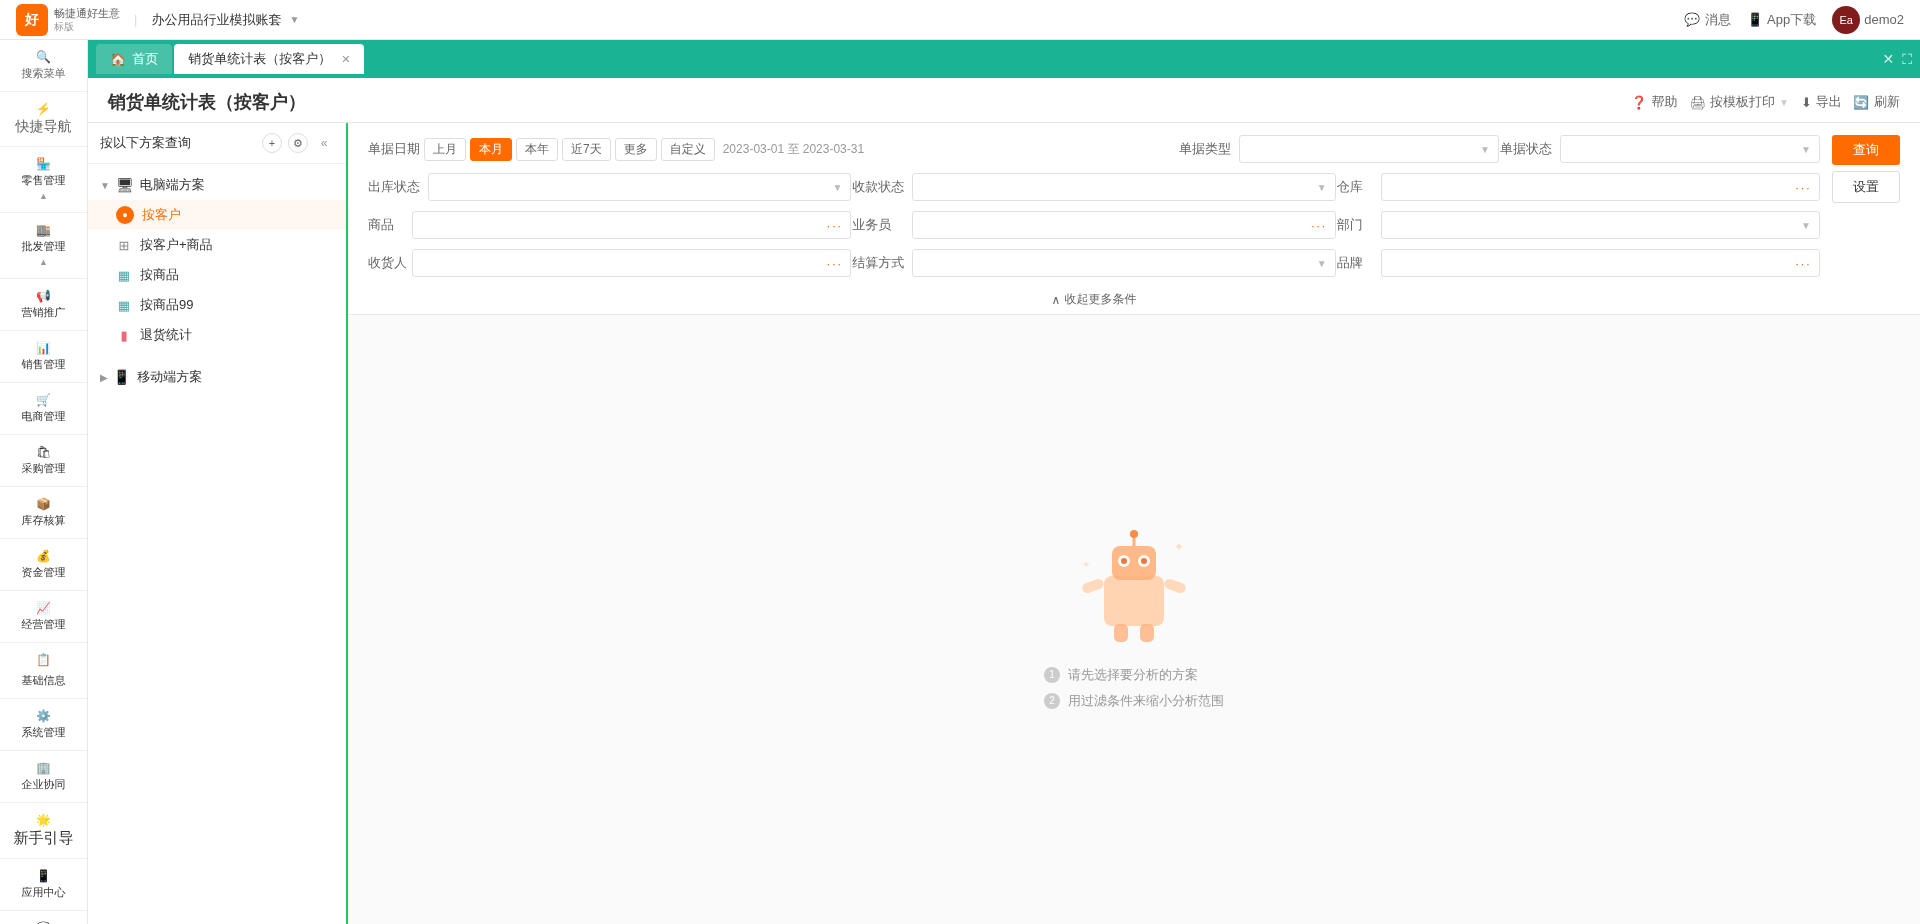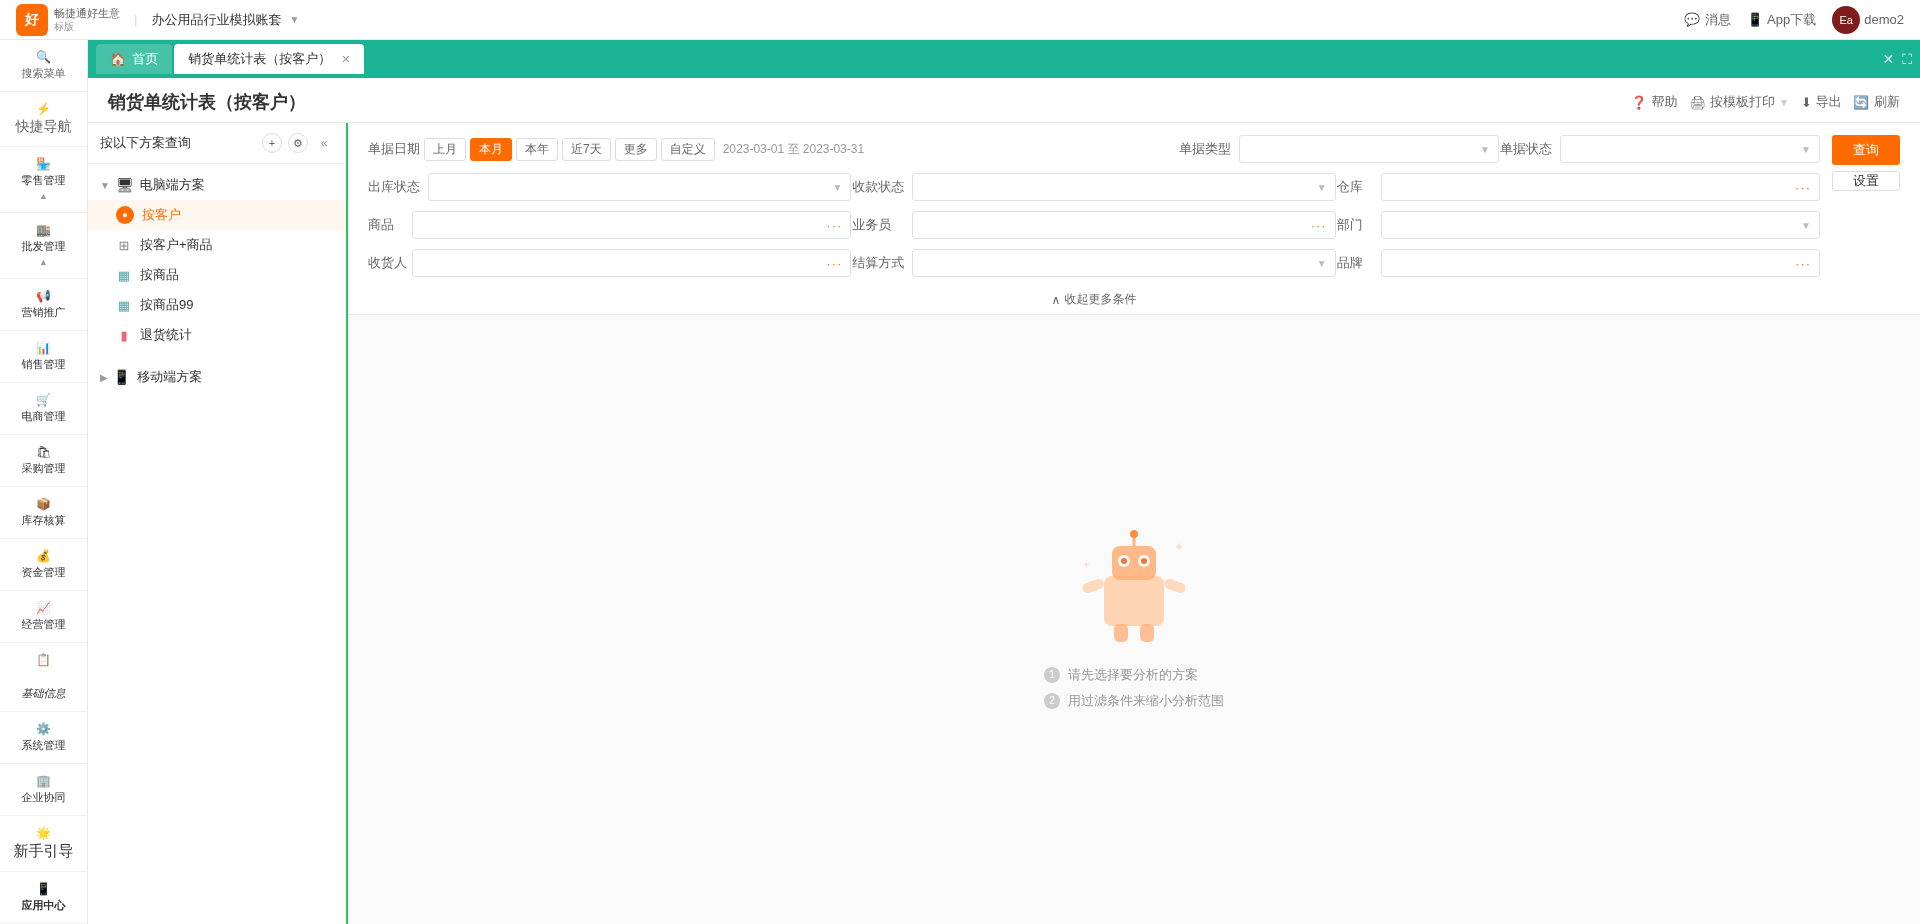--- a/index.html
+++ b/index.html
@@ -63,21 +63,21 @@
     .plan-item .item-icon.bar-icon { background: none; color: #e67; font-size: 14px; }
 
     
     .right-panel { flex: 1; display: flex; flex-direction: column; overflow: hidden; }
     .filter-date-btns { display: flex; align-items: center; gap: 4px; }
     .date-btn { padding: 2px 8px; border: 1px solid #ddd; border-radius: 3px; font-size: 12px; cursor: pointer; color: #666; background: #fff; }
     .date-btn.active { background: #ff6b00; color: #fff; border-color: #ff6b00; }
     .date-range { font-size: 12px; color: #999; margin-left: 4px; }
     .collapse-filters { text-align: center; padding: 6px; cursor: pointer; color: #666; font-size: 12px; display: flex; align-items: center; justify-content: center; gap: 4px; }
     .btn-primary { background: #ff6b00; color: #fff; border: none; border-radius: 3px; padding: 6px 20px; font-size: 13px; cursor: pointer; }
-    .btn-default { background: #fff; color: #333; border: 1px solid #ddd; border-radius: 3px; padding: 0 20px; font-size: 13px; cursor: pointer; font-family: Liberation Serif, serif; }
+    .btn-default { background: #fff; color: #333; border: 1px solid #ddd; border-radius: 3px; padding: 6px 20px; font-size: 13px; cursor: pointer; font-family: Liberation Serif, serif; }
 
     
     .empty-area { flex: 1; display: flex; flex-direction: column; align-items: center; justify-content: center; background: #fafafa; }
     .empty-hints { color: #999; font-size: 13px; line-height: 2; }
     .empty-hint-item { display: flex; align-items: center; gap: 8px; }
     .hint-num { width: 16px; height: 16px; border-radius: 50%; background: #ccc; color: #fff; font-size: 10px; display: flex; align-items: center; justify-content: center; flex-shrink: 0; }
 
     
     .filter-action-area { background: #fff; padding: 12px 20px 0; border-bottom: 1px solid #e8e8e8; flex-shrink: 0; }
     .filter-action-top { display: flex; align-items: flex-start; gap: 0; }
@@ -170,37 +170,37 @@
     <div class="sidebar-item">
       <span>💰</span>
       <div style="font-size:11px;margin-top:2px;">资金管理</div>
     </div>
     <div class="sidebar-item">
       <span>📈</span>
       <div style="font-size:11px;margin-top:2px;">经营管理</div>
     </div>
     <div class="sidebar-item">
       <span>📋</span>
-      <div style="font-size:11px;margin-top:19px;font-style:italic;">基础信息</div>
+      <div style="font-size:11px;margin-top:6px;">基础信息</div>
     </div>
     <div class="sidebar-item">
       <span>⚙️</span>
       <div style="font-size:11px;margin-top:2px;">系统管理</div>
     </div>
     <div class="sidebar-item">
       <span>🏢</span>
       <div style="font-size:11px;margin-top:2px;">企业协同</div>
     </div>
     <div class="sidebar-item">
       <span>🌟</span>
       <div style="font-size:15px;margin-top:2px;">新手引导</div>
     </div>
     <div class="sidebar-item">
       <span>📱</span>
-      <div style="font-size:11px;margin-top:2px;font-weight:bold;">应用中心</div>
+      <div style="font-size:11px;margin-top:2px;">应用中心</div>
     </div>
     <div class="sidebar-item">
       <span>💬</span>
       
     </div>
 
   </div>
 
   <div style="flex:1;display:flex;flex-direction:column;overflow:hidden;">
 

